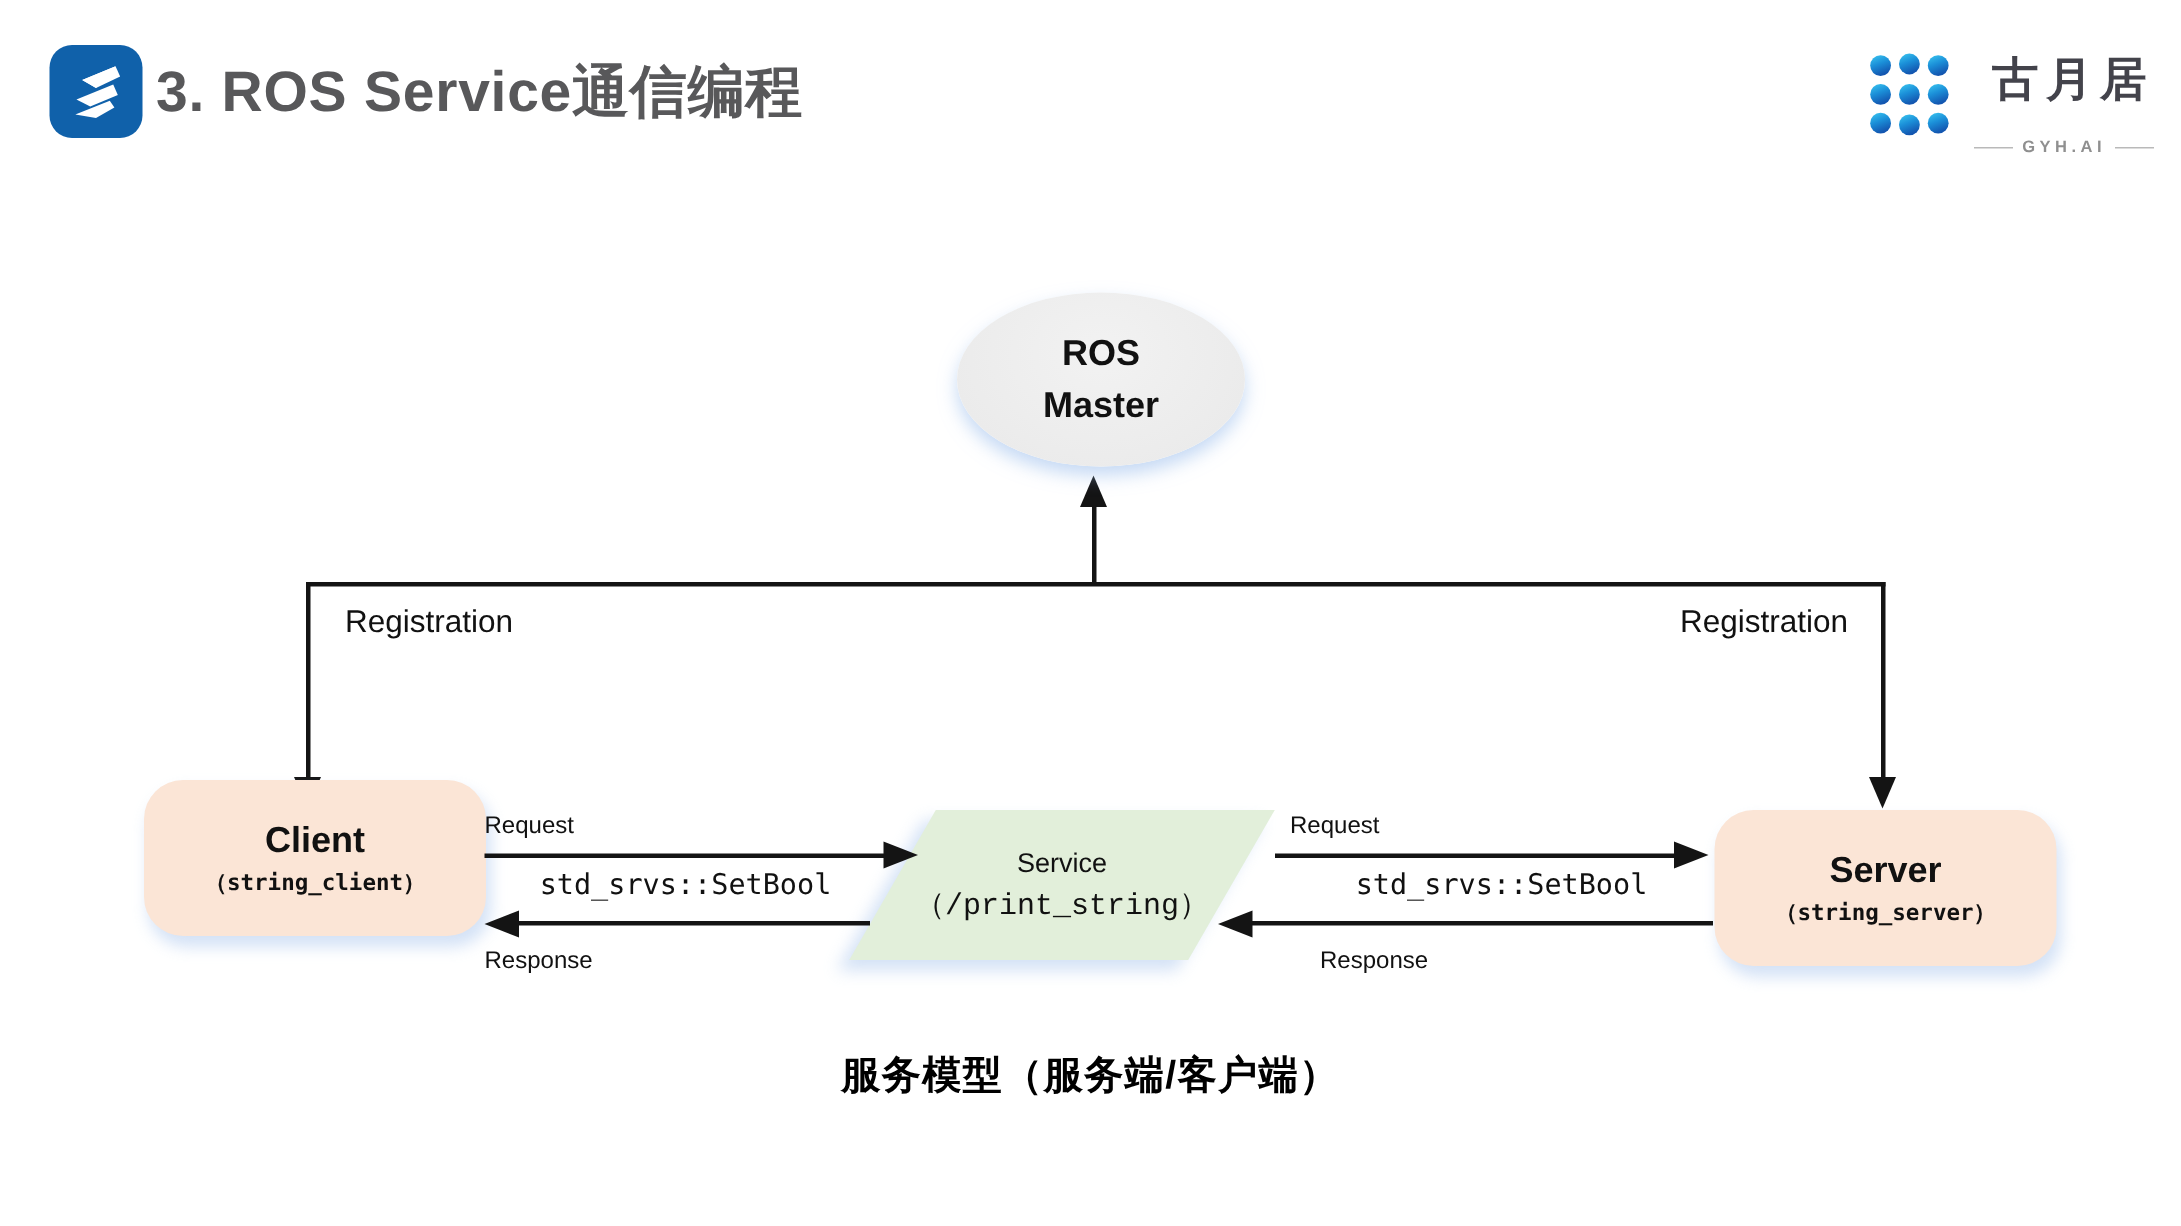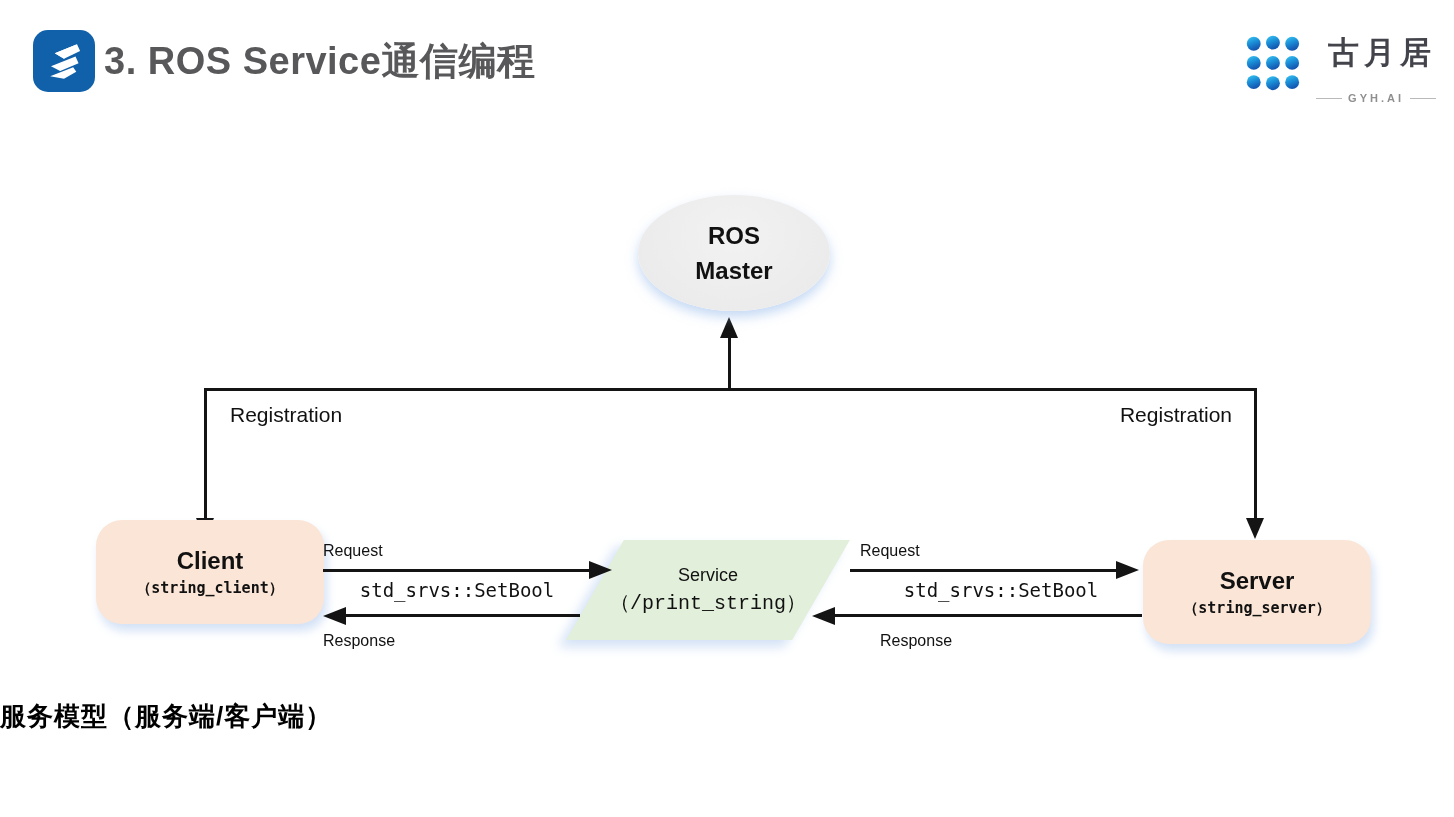--- a/index.html
+++ b/index.html
@@ -81,21 +81,21 @@
   .arrow-down  { border-left: 9px solid transparent; border-right: 9px solid transparent; border-top: 21px solid #141414; }
 
   
   .edge-label { position: absolute; color: #111; white-space: nowrap; }
   .lbl-registration { font-size: 21px; }
   .lbl-msg { font-size: 16px; text-align: left; }
   .lbl-type { font-size: 19px; text-align: center; font-family: "DejaVu Sans Mono", "Liberation Sans", monospace; }
 
   .caption {
     position: absolute; left: 0; top: 699px; width: 1454px;
-    text-align: left; font-size: 26px; font-weight: bold; color: #000;
+    text-align: center; font-size: 26px; font-weight: bold; color: #000;
     letter-spacing: 1px;
   }
 </style>
 </head>
 <body>
 
 <div class="slide">
 
   <div class="title-icon">
     <svg viewBox="0 0 60 60">

